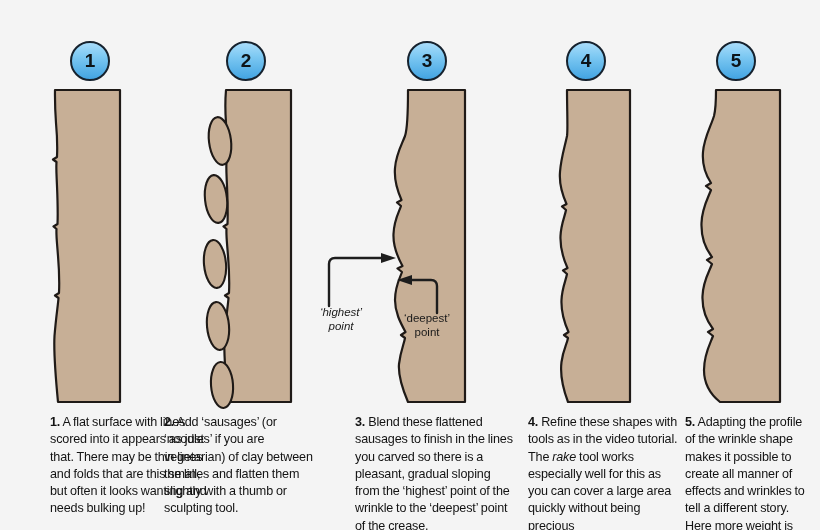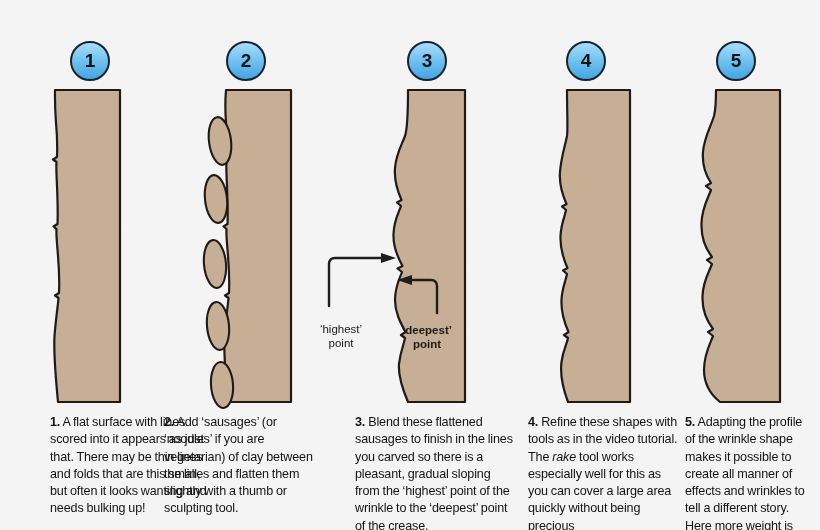--- a/index.html
+++ b/index.html
@@ -176,30 +176,30 @@
                C 22 104, 19 94, 20 82
                C 21 68, 27 58, 30 50
                C 32 44, 33 24, 33 4 Z" fill="#c7af96" stroke="#1f1a17" stroke-width="2.2" stroke-linejoin="round"></path>
     </svg>
   </div>
 
   <svg class="anno-svg" style="left:318px; top:250px;" width="84" height="58" viewBox="0 0 84 58">
     <path d="M 11 56 L 11 14 Q 11 8 17 8 L 64 8" fill="none" stroke="#1d1d1d" stroke-width="2.4" stroke-linecap="round"></path>
     <path d="M 78 8 L 63 3 L 63 13 Z" fill="#1d1d1d"></path>
   </svg>
-  <div class="anno-label" style="left:310px; top:322px; width:62px;">
+  <div class="anno-label" style="left:310px; top:305px; width:62px;font-style:italic;">
     <span>‘highest’</span>
     <span>point</span>
   </div>
 
   <svg class="anno-svg" style="left:392px; top:273px;" width="62" height="42" viewBox="0 0 62 42">
     <path d="M 45 40 L 45 13 Q 45 7 39 7 L 19 7" fill="none" stroke="#1d1d1d" stroke-width="2.4" stroke-linecap="round"></path>
     <path d="M 5 7 L 20 2 L 20 12 Z" fill="#1d1d1d"></path>
   </svg>
-  <div class="anno-label" style="left:396px; top:323px; width:62px;font-weight:bold;">
+  <div class="anno-label" style="left:396px; top:311px; width:62px;">
     <span>‘deepest’</span>
     <span>point</span>
   </div>
 
   <div class="caption" style="left:355px; width:160px;">
     <b>3.</b><span> Blend these flattened sausages  to finish in the lines you carved so there is a pleasant, gradual sloping from the ‘highest’ point of the wrinkle to the  ‘deepest’ point of the crease.</span>
   </div>
 
   <div class="badge" style="left:566px; top:41px;">
     <span class="badge-num">4</span>

